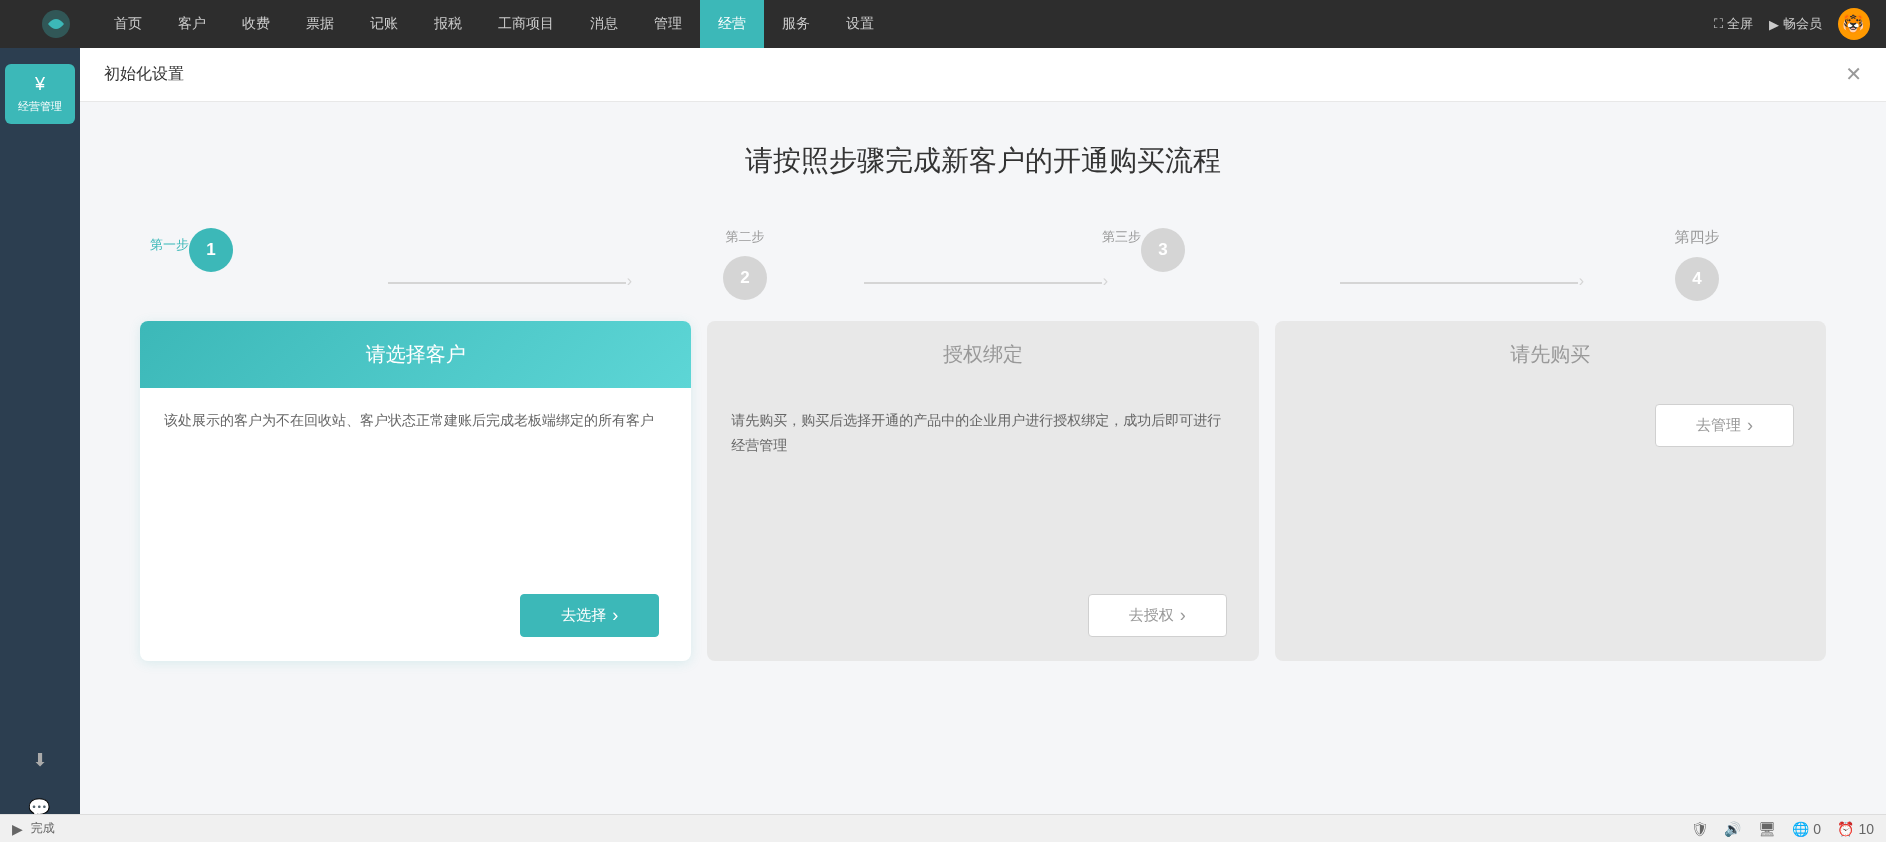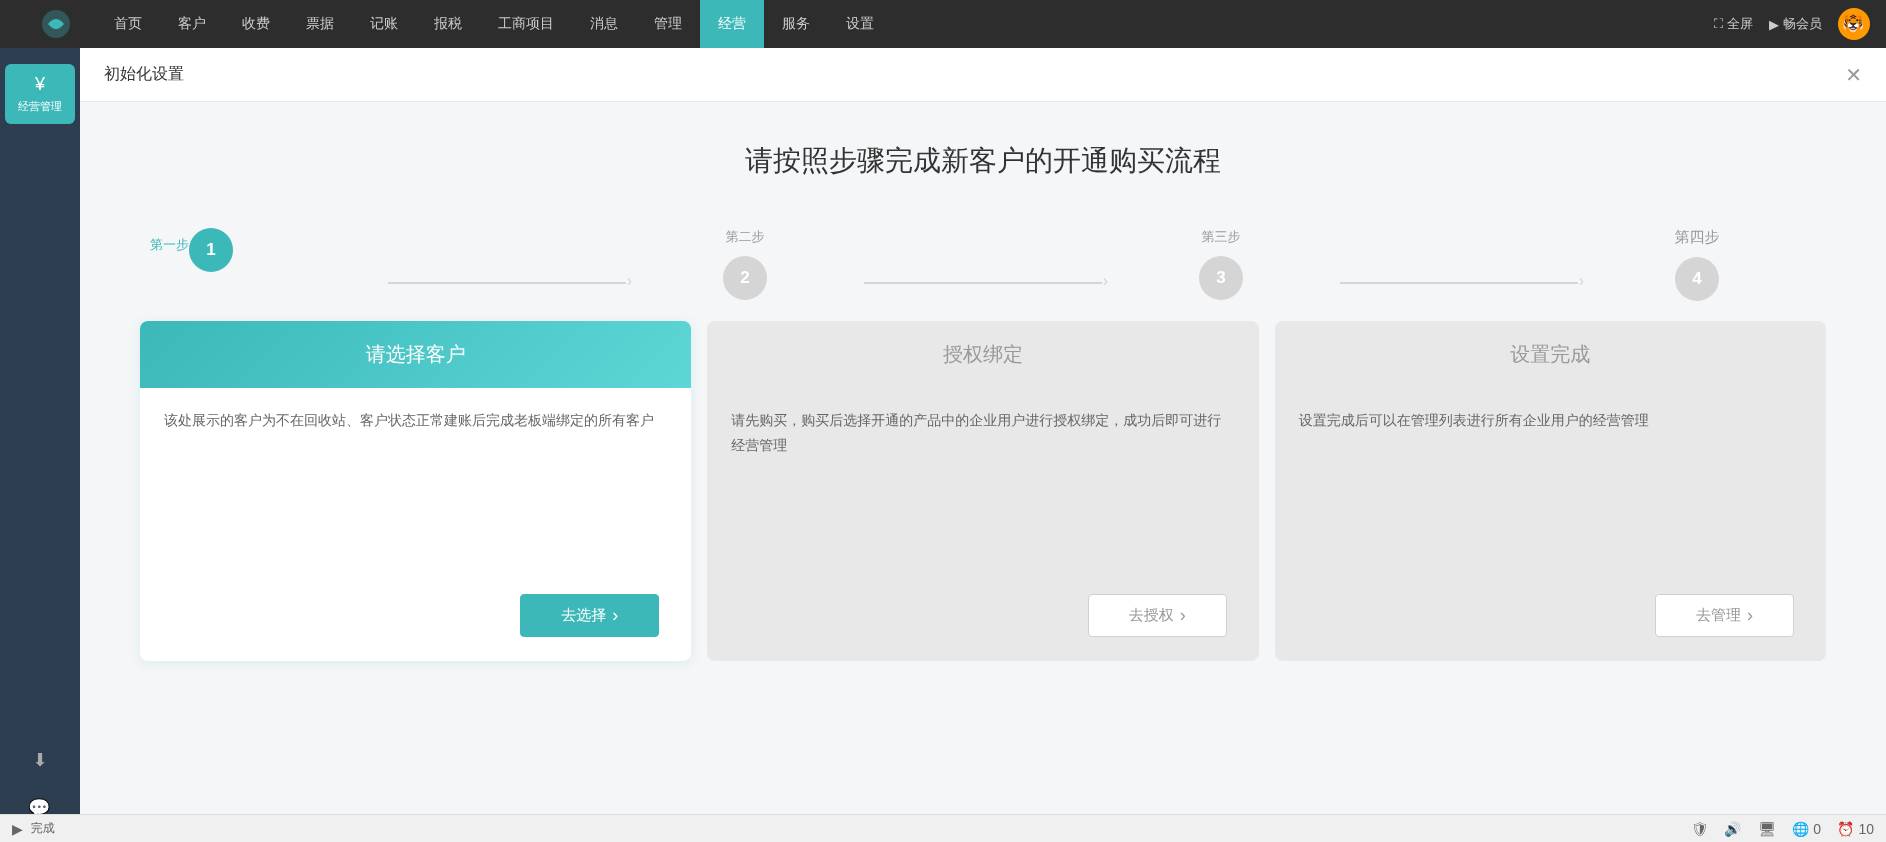--- a/index.html
+++ b/index.html
@@ -120,21 +120,21 @@
       background: #f5f6f8;
       overflow: auto;
       position: relative;
     }
 
     
     .page-header {
       background: #fff;
       padding: 16px 24px;
       display: flex;
-      align-items: flex-end;
+      align-items: flex-start;
       justify-content: space-between;
       border-bottom: 1px solid #e8e8e8;
     }
     .page-title {
       font-size: 16px;
       color: #333;
     }
     .close-btn {
       font-size: 20px;
       color: #999;
@@ -318,21 +318,21 @@
 
         <div style="display:flex;flex-direction:column;align-items:center;flex:1;">
           <span style="font-size:13px;color:#999;margin-bottom:10px;">第二步</span>
           <div style="width:44px;height:44px;border-radius:50%;background:#d5d5d5;display:flex;align-items:center;justify-content:center;font-size:17px;font-weight:bold;color:#fff;z-index:2;">2</div>
         </div>
 
         <div style="flex:1;height:2px;background:#d5d5d5;margin-top:54px;position:relative;">
           <span style="position:absolute;right:-6px;top:-10px;font-size:16px;color:#d5d5d5;">›</span>
         </div>
 
-        <div style="display:flex;flex-direction:column;align-items:center;flex:1;">
+        <div style="display:flex;flex-direction:row;align-items:flex-start;flex:1;">
           <span style="font-size:13px;color:#999;margin-bottom:10px;">第三步</span>
           <div style="width:44px;height:44px;border-radius:50%;background:#d5d5d5;display:flex;align-items:center;justify-content:center;font-size:17px;font-weight:bold;color:#fff;z-index:2;">3</div>
         </div>
 
         <div style="flex:1;height:2px;background:#d5d5d5;margin-top:54px;position:relative;">
           <span style="position:absolute;right:-6px;top:-10px;font-size:16px;color:#d5d5d5;">›</span>
         </div>
 
         <div style="display:flex;flex-direction:column;align-items:center;flex:1;">
           <span style="font-size:15px;color:#999;margin-bottom:10px;">第四步</span>
@@ -359,22 +359,21 @@
           <div class="card-body">请先购买，购买后选择开通的产品中的企业用户进行授权绑定，成功后即可进行经营管理</div>
           <div class="card-footer">
             <button class="card-btn">
               <span>去授权</span>
               <span style="font-size:18px;">›</span>
             </button>
           </div>
         </div>
 
         <div class="step-card">
-          <div class="card-header">设置完成</div>
-          <div class="card-body">设置完成后可以在管理列表进行所有企业用户的经营管理</div>
+          <div class="card-header">请先购买</div>
           <div class="card-footer">
             <button class="card-btn">
               <span>去管理</span>
               <span style="font-size:18px;">›</span>
             </button>
           </div>
         </div>
 
       </div>
     </div>

